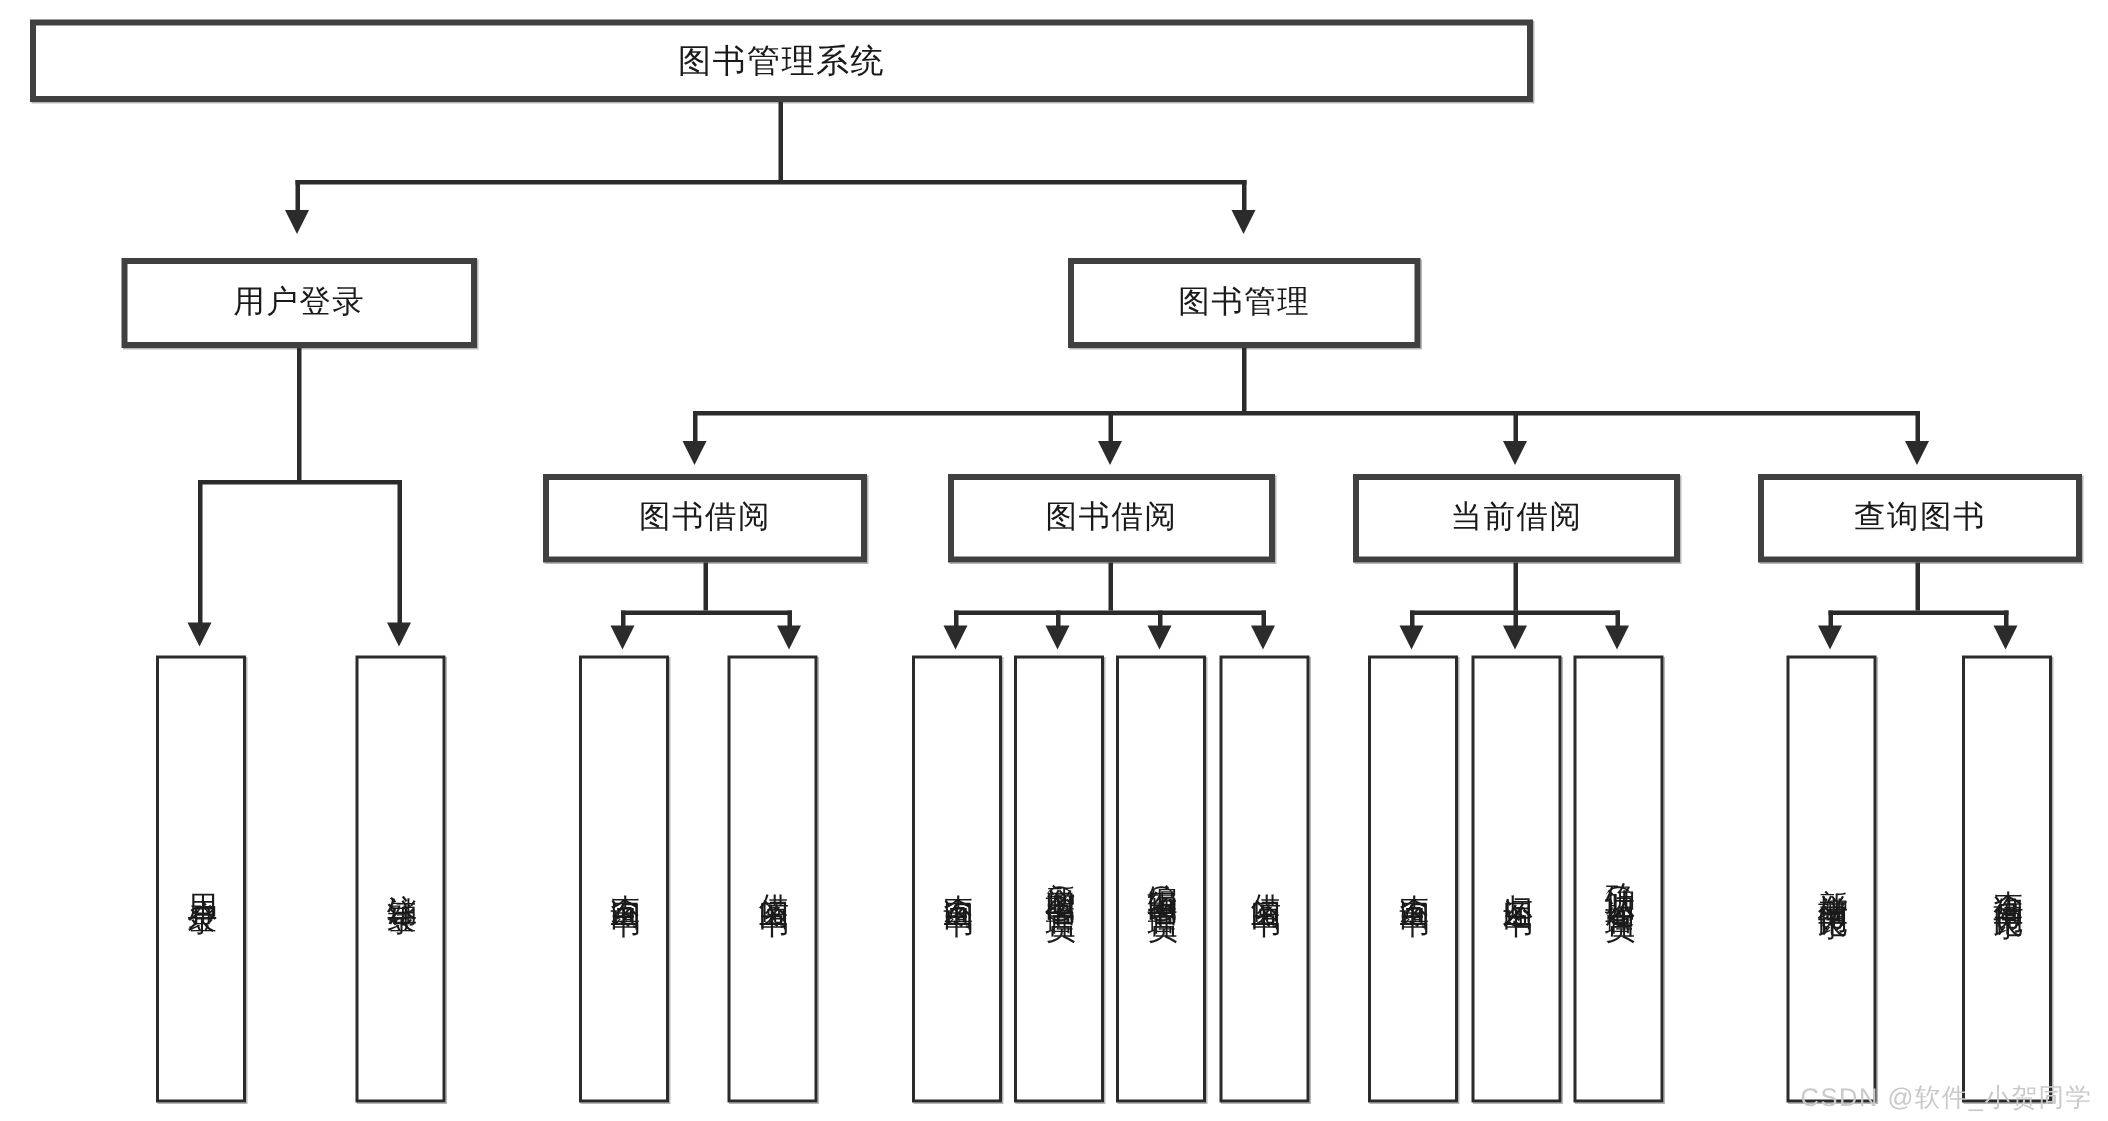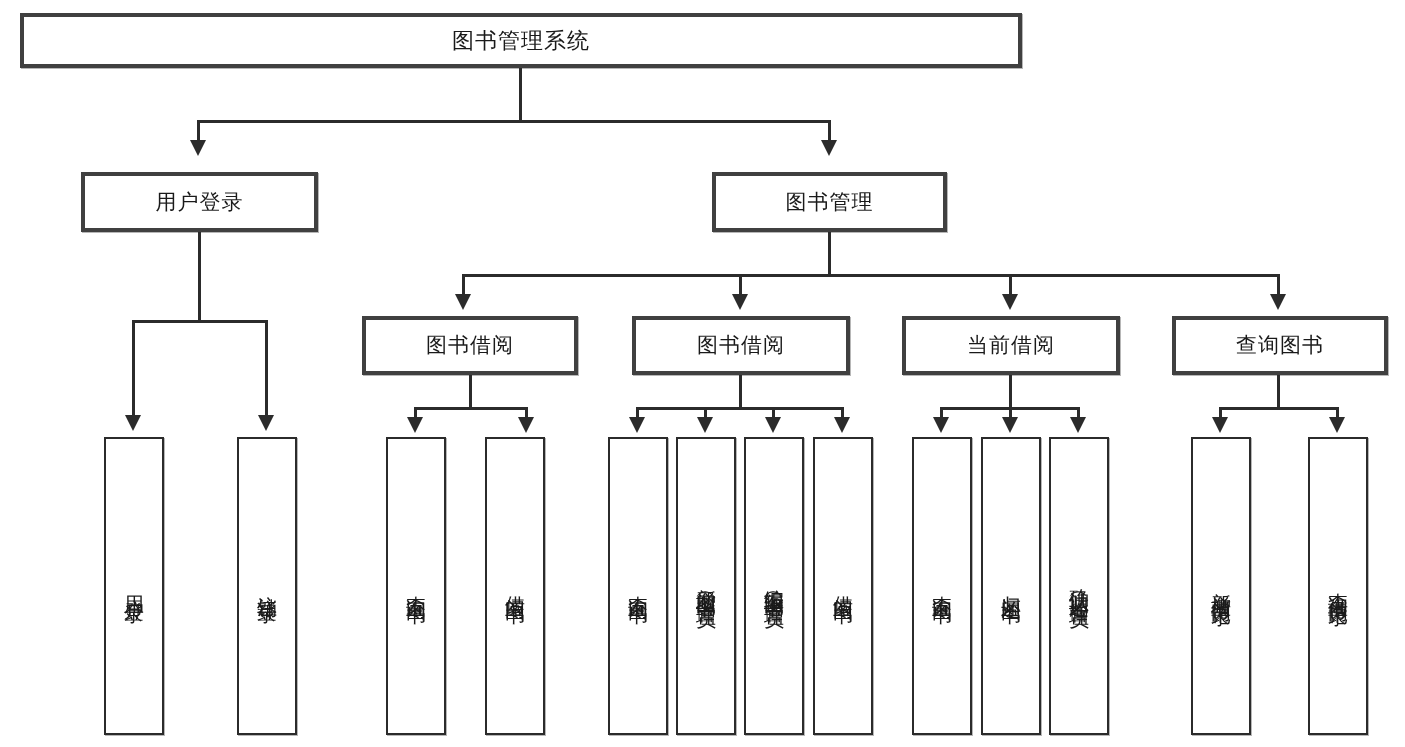--- a/index.html
+++ b/index.html
@@ -211,14 +211,15 @@
     <span class="vlabel">确认归还（管理员）</span>
   </div>
 
   <div class="leaf" style="left:1191px;top:437px;width:60px;height:298px;">
     <span class="vlabel">新增借阅记录</span>
   </div>
   <div class="leaf" style="left:1308px;top:437px;width:60px;height:298px;">
     <span class="vlabel">查询借阅记录</span>
   </div>
 
+  <div id="watermark">CSDN @软件_小贺同学</div>
 
 </div>
 
 </body></html>

